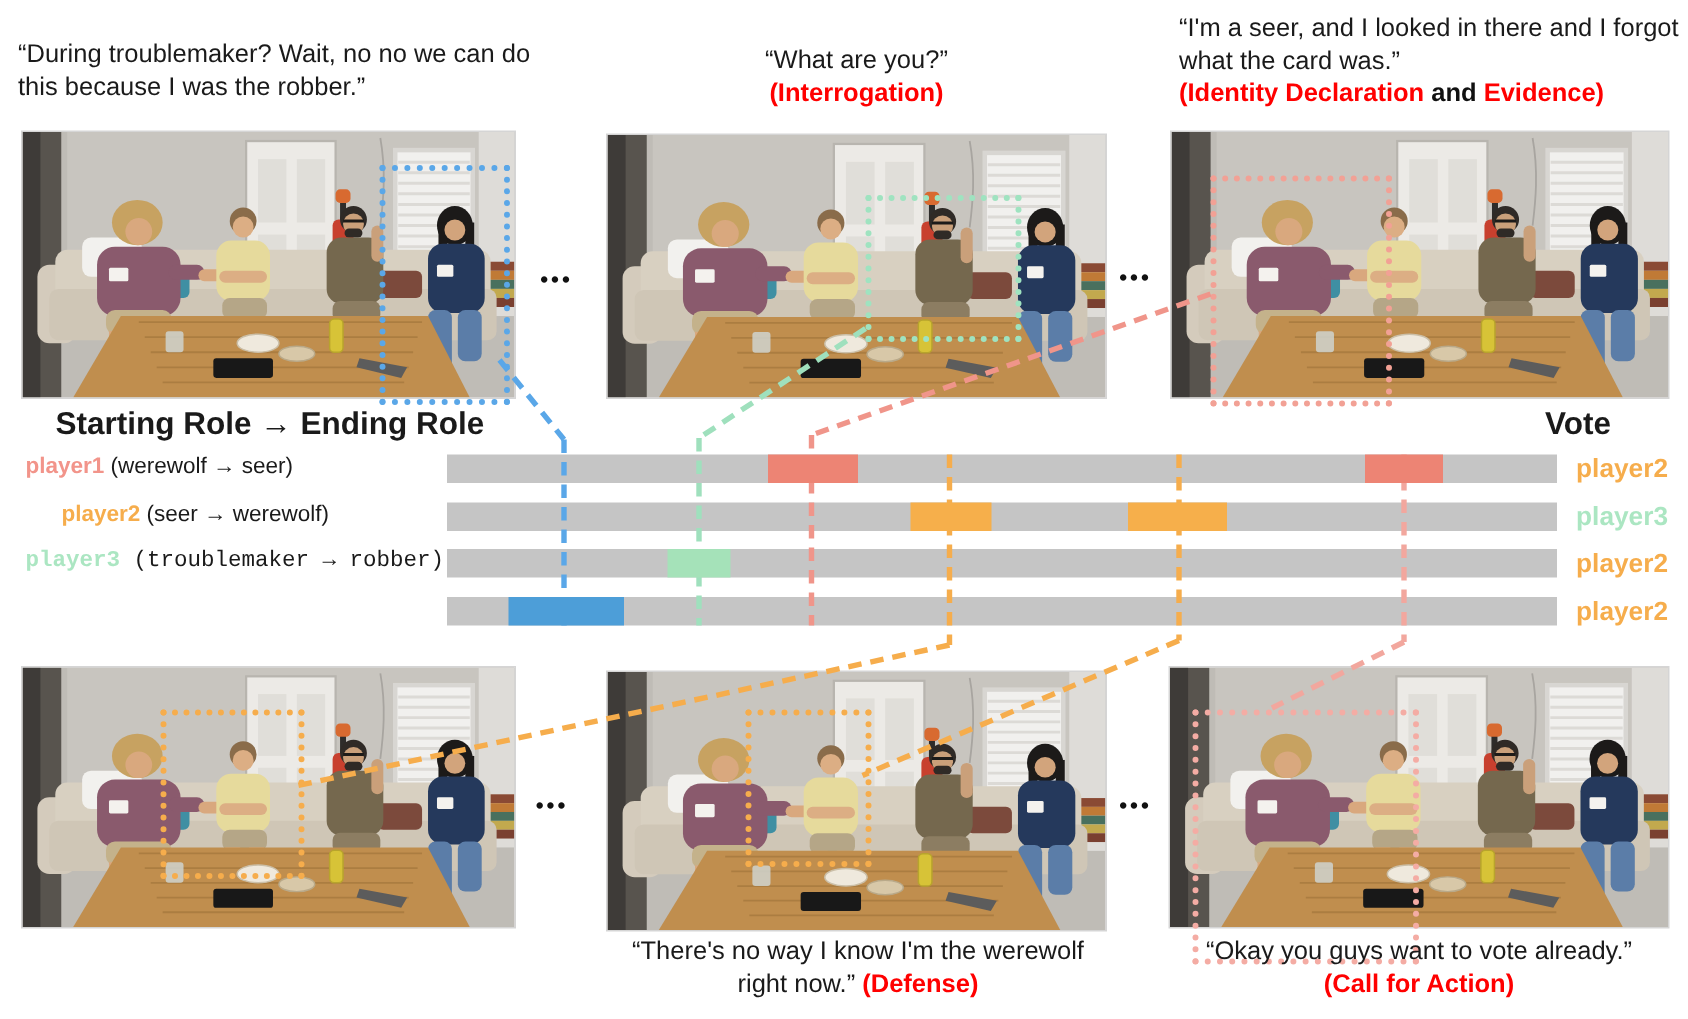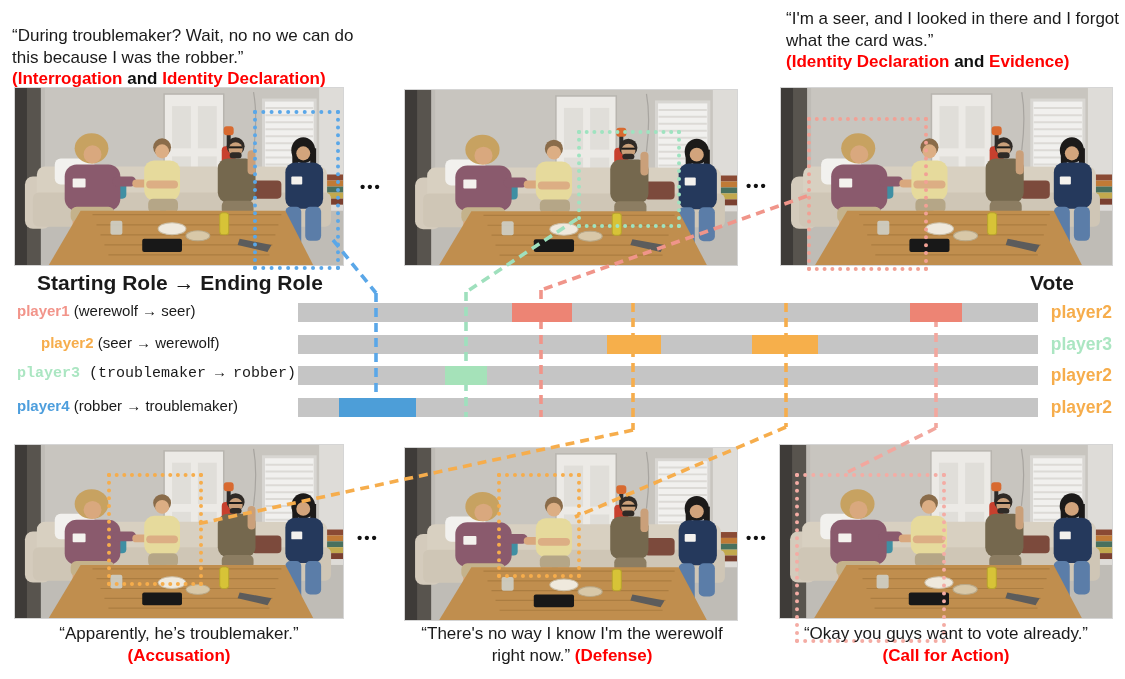--- a/index.html
+++ b/index.html
@@ -651,40 +651,39 @@
           <line x1="90" y1="156" x2="259" y2="156" stroke="#ab7d41" stroke-width="1.2"></line>
           <line x1="94" y1="166" x2="256" y2="166" stroke="#ab7d41" stroke-width="1.2"></line>
   <ellipse cx="158" cy="140" rx="14" ry="6" fill="#efe9dd" stroke="#cbbfa8"></ellipse>
           <ellipse cx="184" cy="147" rx="12" ry="5" fill="#d8c8a8" stroke="#b9a989"></ellipse>
   <rect x="206" y="124" width="9" height="22" rx="3" fill="#d7c337" stroke="#b8a42c"></rect>
           <rect x="128" y="150" width="40" height="13" rx="2" fill="#181818"></rect>
   <polygon points="226,150 258,156 254,163 224,156" fill="#5c5c5c"></polygon>
           <rect x="96" y="132" width="12" height="14" rx="2" fill="#cfd4cf" opacity="0.85"></rect>
         </g>
   </svg><div class="dotted-box" style="left: 15px; top: 28px; width: 143px; height: 162px; border-color: rgb(244, 172, 164);"></div></div>
-    <div class="quote" style="left: 12px; top: 25px; width: 352px; text-align: left;"><span>“During troublemaker? Wait, no no we can do this because I was the robber.”</span><div class="qlabel"><span class="red">(Interrogation</span><span class="blk"> and </span><span class="red">Identity Declaration)</span></div></div>
+    <div class="quote" style="left: 12px; top: 25px; width: 352px; text-align: left;"><span>“During troublemaker? Wait, no no we can do this because I was the robber.”</span></div>
+    <div class="quote" style="left: 416px; top: 29px; width: 310px; text-align: center;"><span>“What are you?”</span><div class="qlabel"><span class="red">(Interrogation)</span></div></div>
     <div class="quote" style="left: 786px; top: 8px; width: 342px; text-align: left;"><span>“I'm a seer, and I looked in there and I forgot what the card was.”</span><div class="qlabel"><span class="red">(Identity Declaration</span><span class="blk"> and </span><span class="red">Evidence)</span></div></div>
-    <div class="quote" style="left: 19px; top: 623px; width: 320px; text-align: center;"><span>“Apparently, he’s troublemaker.”</span><div class="qlabel"><span class="red">(Accusation)</span></div></div>
     <div class="quote" style="left: 416px; top: 623px; width: 312px; text-align: center;"><span>“There's no way I know I'm the werewolf right now.”</span><span class="qlabel"><span class="red"> (Defense)</span></span></div>
     <div class="quote" style="left: 776px; top: 623px; width: 340px; text-align: center;"><span>“Okay you guys want to vote already.”</span><div class="qlabel"><span class="red">(Call for Action)</span></div></div>
     <div class="row-label" style="left: 17px; top: 302px;"><b style="color: rgb(242, 148, 138);">player1</b><span> (werewolf → seer)</span></div>
     <div class="bar" style="left: 298px; top: 303px; width: 740px; height: 19px; background: rgb(197, 197, 197);"></div>
     <div class="seg" style="left: 511.86px; top: 303px; width: 59.94px; height: 19px; background: rgb(237, 132, 116);"></div>
     <div class="seg" style="left: 909.98px; top: 303px; width: 51.8px; height: 19px; background: rgb(237, 132, 116);"></div>
     <div class="vote" style="left: 1038px; top: 302px; width: 74px; color: rgb(246, 173, 76);">player2</div>
     <div class="row-label" style="left: 17px; top: 334px; margin-left: 24px;"><b style="color: rgb(246, 173, 76);">player2</b><span> (seer → werewolf)</span></div>
     <div class="bar" style="left: 298px; top: 335px; width: 740px; height: 19px; background: rgb(197, 197, 197);"></div>
     <div class="seg" style="left: 607.32px; top: 335px; width: 53.28px; height: 19px; background: rgb(246, 175, 75);"></div>
     <div class="seg" style="left: 752.36px; top: 335px; width: 65.86px; height: 19px; background: rgb(246, 175, 75);"></div>
     <div class="vote" style="left: 1038px; top: 334px; width: 74px; color: rgb(171, 230, 194);">player3</div>
     <div class="row-label" style="left: 17px; top: 365px; font-family: Liberation Mono, monospace;"><b style="color: rgb(171, 230, 194);">player3</b><span> (troublemaker → robber)</span></div>
     <div class="bar" style="left: 298px; top: 366px; width: 740px; height: 19px; background: rgb(197, 197, 197);"></div>
     <div class="seg" style="left: 445.26px; top: 366px; width: 42.18px; height: 19px; background: rgb(165, 226, 185);"></div>
     <div class="vote" style="left: 1038px; top: 365px; width: 74px; color: rgb(246, 173, 76);">player2</div>
-    <div class="row-label" style="left: 17px; top: 397px;"><b style="color: rgb(77, 158, 221);">player4</b><span> (robber → troublemaker)</span></div>
     <div class="bar" style="left: 298px; top: 398px; width: 740px; height: 19px; background: rgb(197, 197, 197);"></div>
     <div class="seg" style="left: 338.7px; top: 398px; width: 76.96px; height: 19px; background: rgb(77, 158, 216);"></div>
     <div class="vote" style="left: 1038px; top: 397px; width: 74px; color: rgb(246, 173, 76);">player2</div>
     <div class="ellipsis" style="left: 349px; top: 178px; width: 44px; text-align: center;">•••</div>
     <div class="ellipsis" style="left: 735px; top: 177px; width: 44px; text-align: center;">•••</div>
     <div class="ellipsis" style="left: 346px; top: 529px; width: 44px; text-align: center;">•••</div>
     <div class="ellipsis" style="left: 735px; top: 529px; width: 44px; text-align: center;">•••</div>
   </div>
 
 </body></html>

